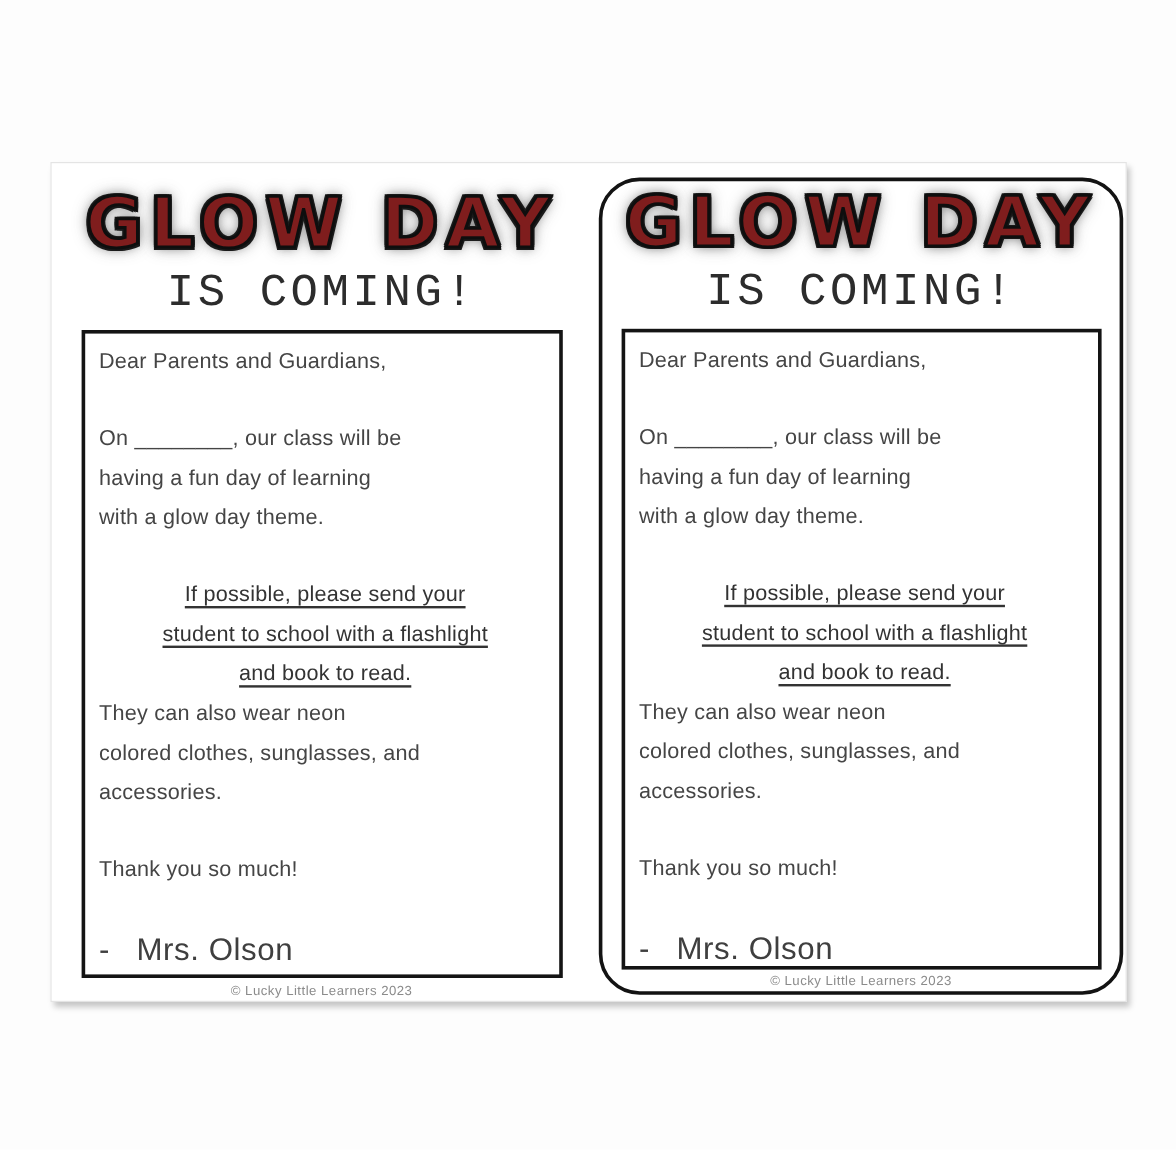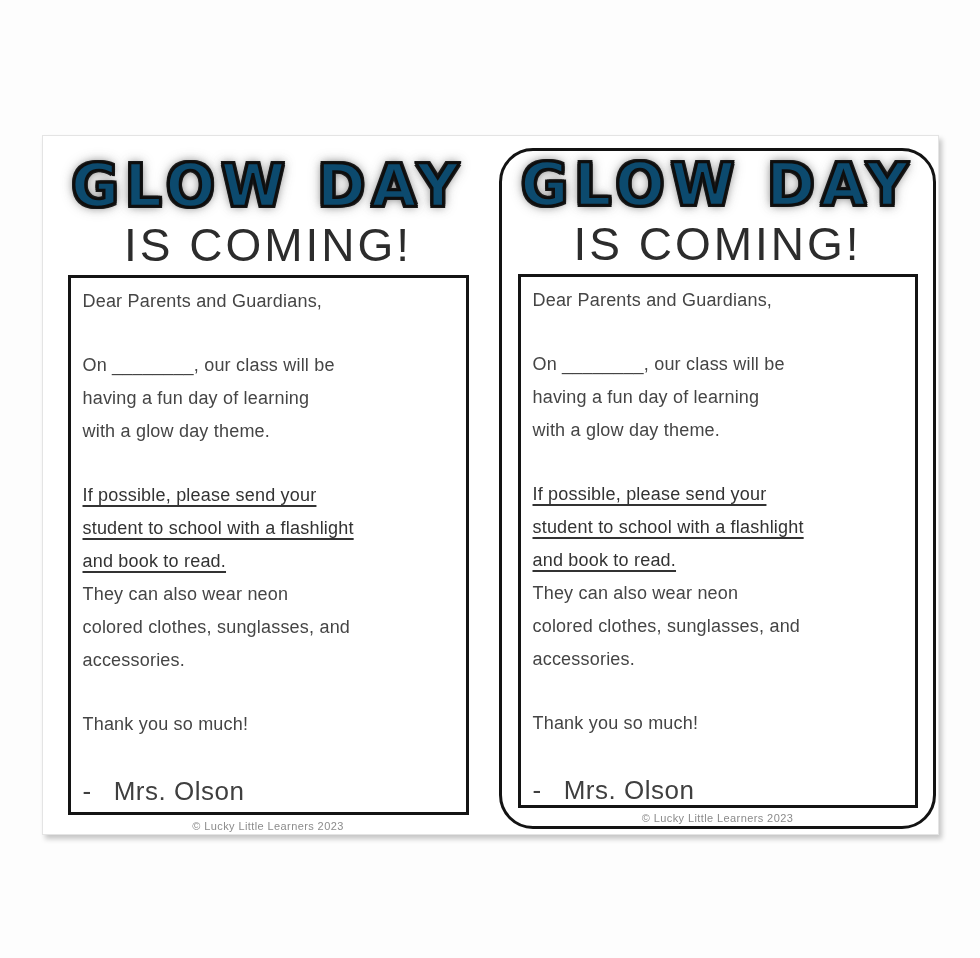--- a/index.html
+++ b/index.html
@@ -39,36 +39,36 @@
     height: 681px;
     border: 3px solid #131313;
     border-radius: 34px;
   }
   .bubble-title {
     font-family: "DejaVu Sans", sans-serif;
     font-weight: bold;
     font-size: 58px;
     line-height: 70px;
     letter-spacing: 6px;
-    color: #0c4a6e;
+    color: #7f1d1d;
     -webkit-text-stroke: 2.5px #0e0e0e;
     text-shadow:
       -2px -2px 0 #1a1a1a, 2px -2px 0 #1a1a1a,
       -2px  2px 0 #1a1a1a, 2px  2px 0 #1a1a1a,
        0   -2px 0 #1a1a1a, 0    2px 0 #1a1a1a,
       -2px  0   0 #1a1a1a, 2px  0   0 #1a1a1a,
        0 0 9px rgba(40,40,40,0.55),
        0 0 14px rgba(70,70,70,0.4);
     white-space: nowrap;
   }
   .panel.left .bubble-title { margin-top: 2px; }
   .panel.right .bubble-title { margin-top: -1px; }
   .subtitle {
-    font-family: Liberation Sans, sans-serif;
-    font-size: 46px;
+    font-family: Liberation Mono, monospace;
+    font-size: 38px;
     line-height: 48px;
     font-weight: 400;
     letter-spacing: 3px;
     color: #2c2c2c;
     white-space: nowrap;
   }
   .letter-box {
     width: 401px;
     margin: 6px auto 0 auto;
     border: 3px solid #141414;
@@ -85,20 +85,21 @@
     letter-spacing: 0.2px;
     color: #454545;
     white-space: nowrap;
   }
   .gap { height: 31px; }
   .underlined .line {
     color: #333333;
     text-decoration: underline;
     text-decoration-thickness: 2px;
     text-underline-offset: 4px;
+    text-align: center;
   }
   .signature {
     margin-top: 32px;
     text-align: left;
     padding-right: 38px;
     font-size: 26px;
     line-height: 36px;
     color: #3f3f3f;
     letter-spacing: 0.5px;
   }

